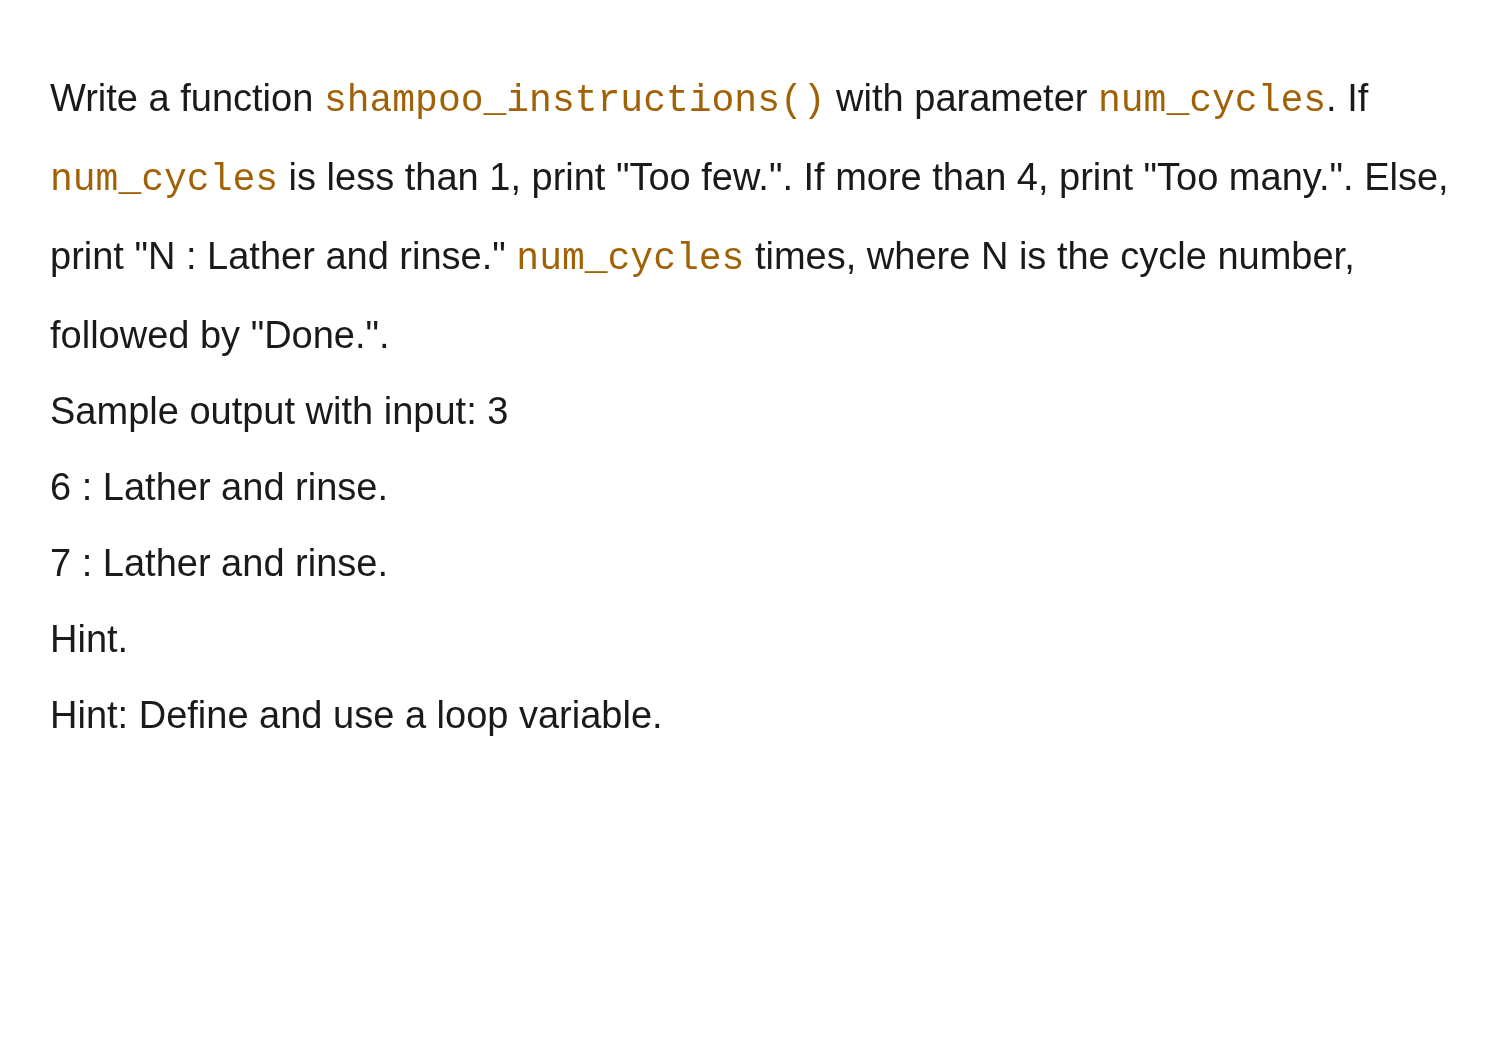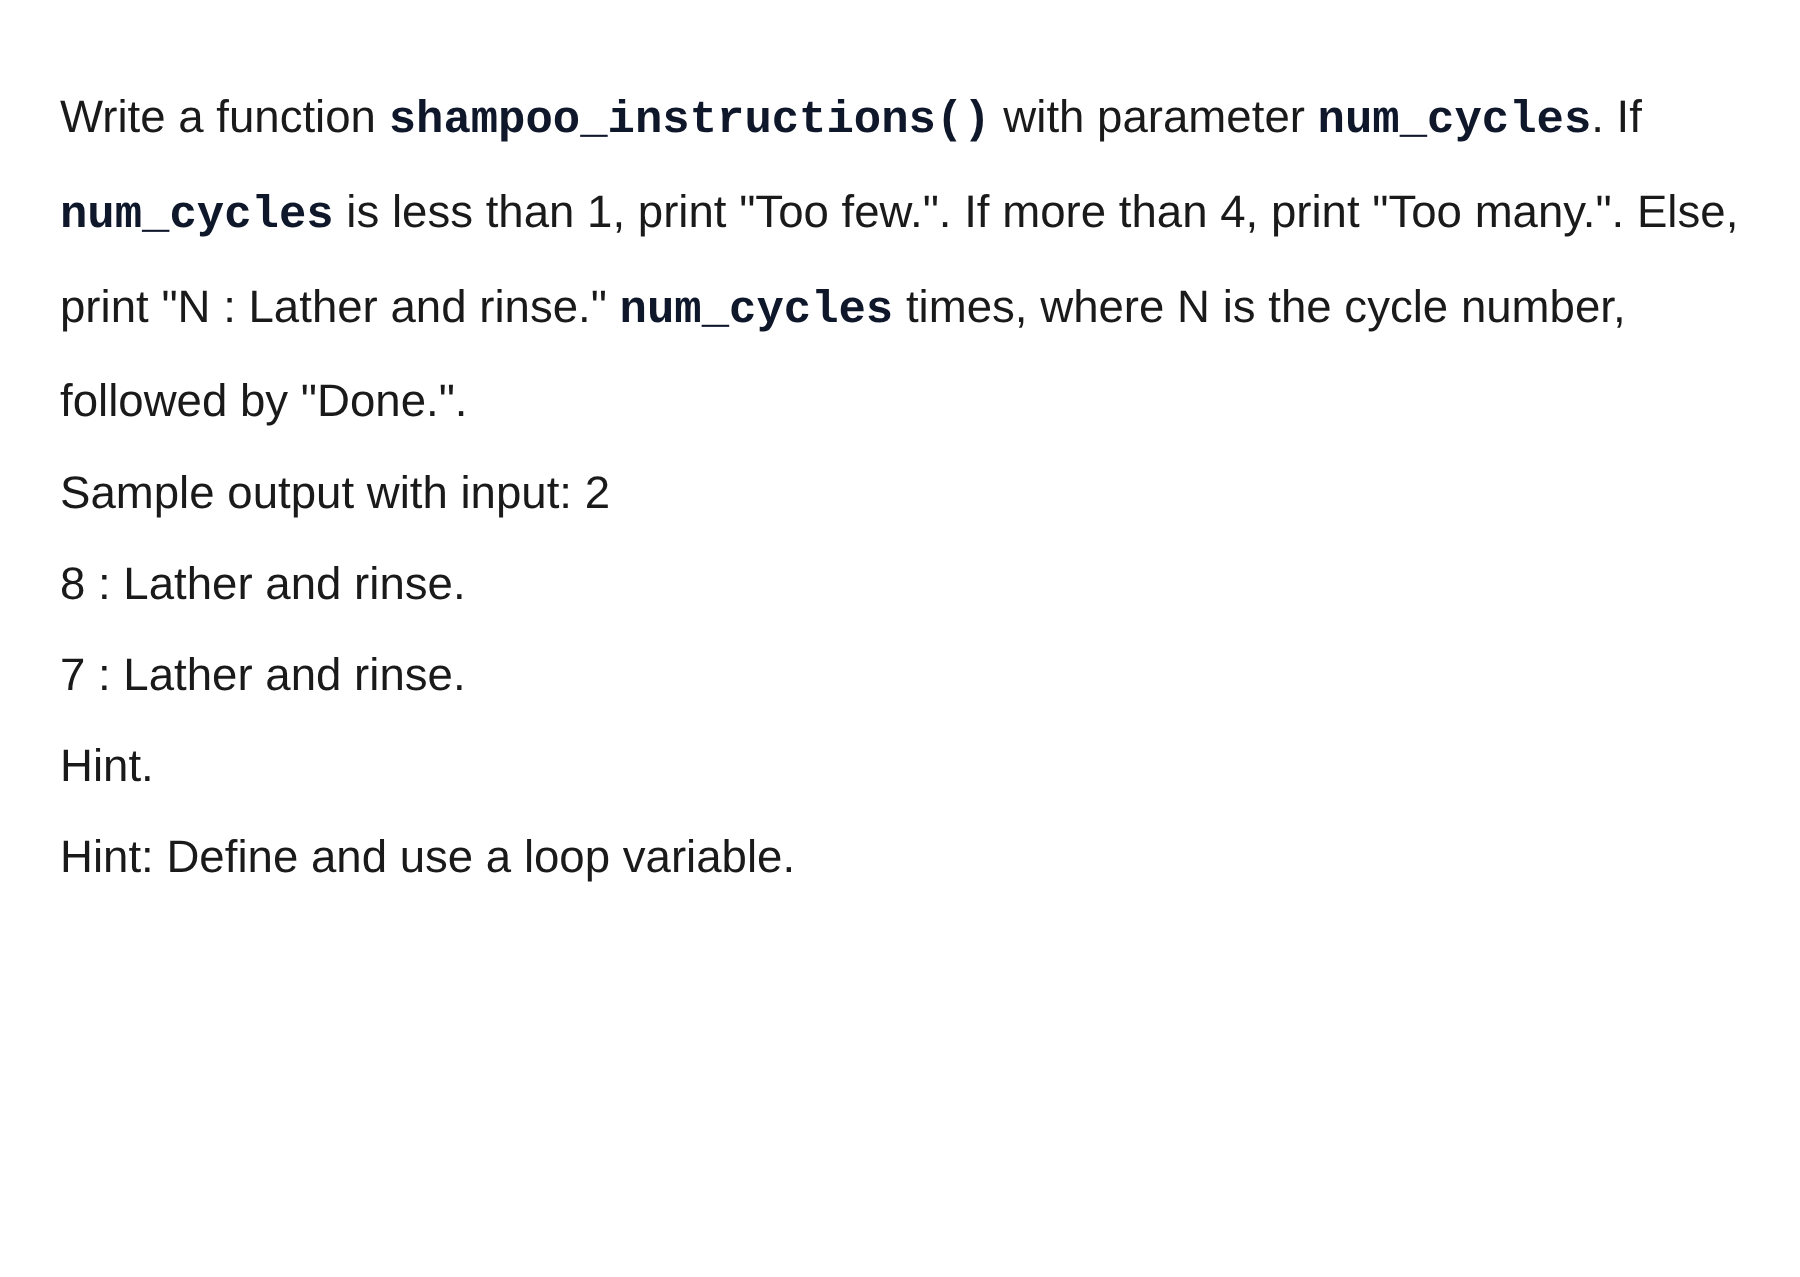--- a/index.html
+++ b/index.html
@@ -9,32 +9,32 @@
       font-family: -apple-system, BlinkMacSystemFont, "Segoe UI", Helvetica, Arial, sans-serif;
       color: #1a1a1a;
     }
     .content {
       font-size: 38px;
       line-height: 2.0;
       font-weight: 400;
     }
     .code {
       font-family: "Courier New", Courier, monospace;
-      color: #0f172a;
-      font-weight: 700;
+      color: #a16207;
+      font-weight: 400;
     }
     .para {
       display: block;
     }
   </style>
 </head>
 <body>
 
 <div class="content">
   <span class="para">
     <span>Write a function </span><span class="code">shampoo_instructions()</span><span> with parameter </span><span class="code">num_cycles</span><span>. If </span><span class="code">num_cycles</span><span> is less than 1, print "Too few.". If more than 4, print "Too many.". Else, print "N : Lather and rinse." </span><span class="code">num_cycles</span><span> times, where N is the cycle number, followed by "Done.".</span>
   </span>
-  <span class="para">Sample output with input: 2</span>
-  <span class="para">8 : Lather and rinse.</span>
+  <span class="para">Sample output with input: 3</span>
+  <span class="para">6 : Lather and rinse.</span>
   <span class="para">7 : Lather and rinse.</span>
   <span class="para">Hint.</span>
   <span class="para">Hint: Define and use a loop variable.</span>
 </div>
 
 </body></html>

